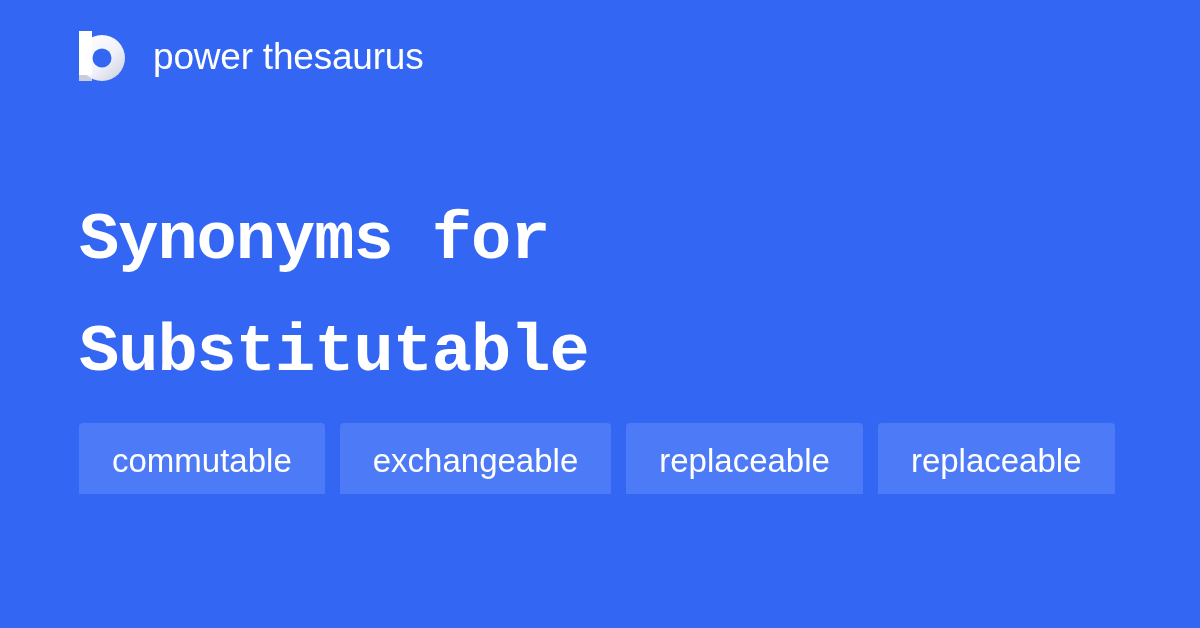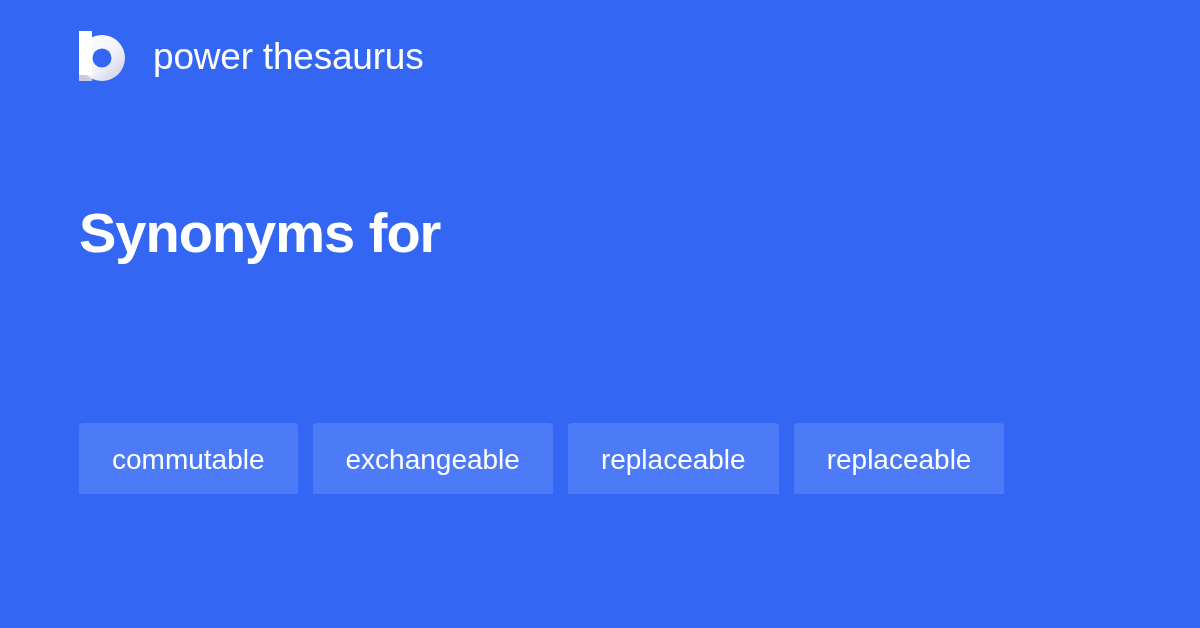--- a/index.html
+++ b/index.html
@@ -47,24 +47,25 @@
     white-space: nowrap;
   }
 
   
   .headline {
     position: absolute;
     left: 79px;
     top: 139px;
     width: 760px;
     color: #ffffff;
-    font-size: 56px;
+    font-size: 67px;
     font-weight: 700;
     line-height: 112px;
     letter-spacing: -1px;
+    font-family: Liberation Mono, monospace;
   }
   .headline .line {
     display: block;
     white-space: nowrap;
   }
 
   
   .tags {
     position: absolute;
     left: 79px;
@@ -78,21 +79,21 @@
   .tag {
     height: 74px;
     box-sizing: border-box;
     display: flex;
     align-items: center;
     justify-content: center;
     padding: 0 33px;
     background: #4d7af7;
     border-radius: 4px;
     color: #ffffff;
-    font-size: 28px;
+    font-size: 33px;
     font-weight: 400;
     line-height: 1;
     white-space: nowrap;
     cursor: pointer;
   }
 </style>
 </head>
 <body>
 
 <div class="card">
@@ -114,20 +115,21 @@
       <circle cx="23" cy="27" r="23" fill="url(#bGrad)"></circle>
       <circle cx="23" cy="27" r="9.5" fill="#3366f2"></circle>
 
       <rect x="0" y="0" width="13" height="44" fill="#ffffff"></rect>
     </svg>
     <span class="brand-name">power thesaurus</span>
   </div>
 
   <h1 class="headline">
     <span class="line">Synonyms for</span>
+    <span class="line">Substitutable</span>
   </h1>
 
   <div class="tags">
     <div class="tag">
         <span>commutable</span>
       </div>
     <div class="tag">
         <span>exchangeable</span>
       </div>
     <div class="tag">

